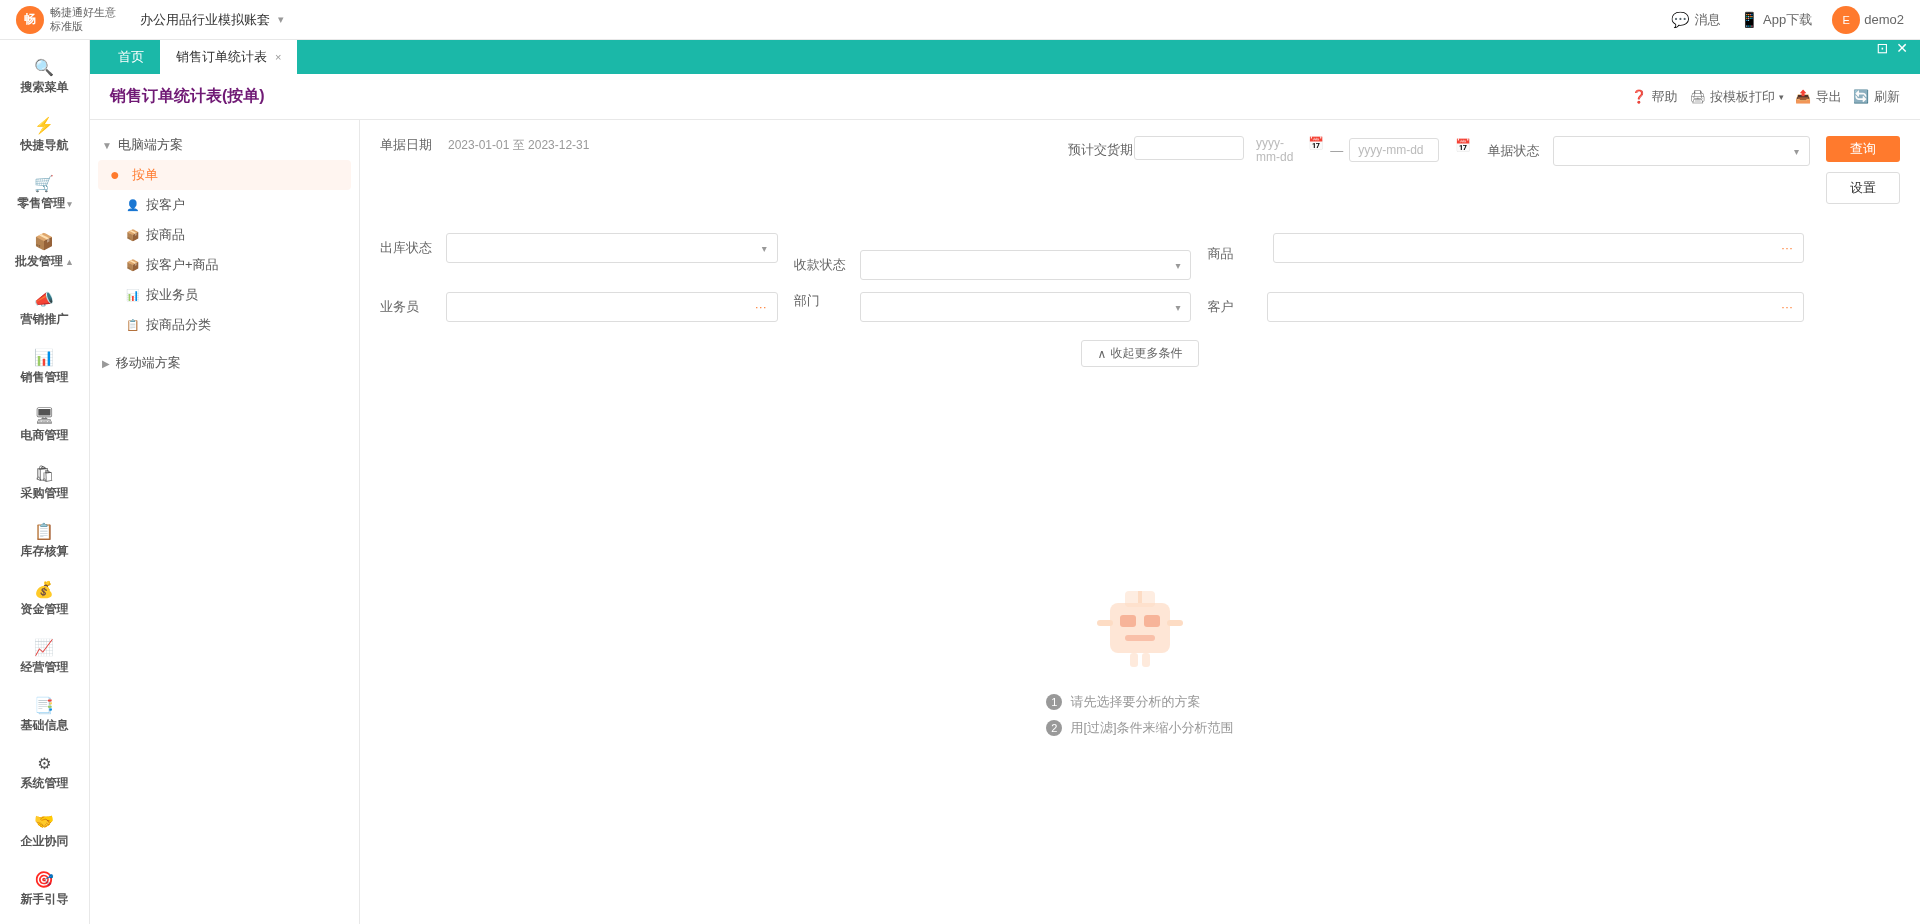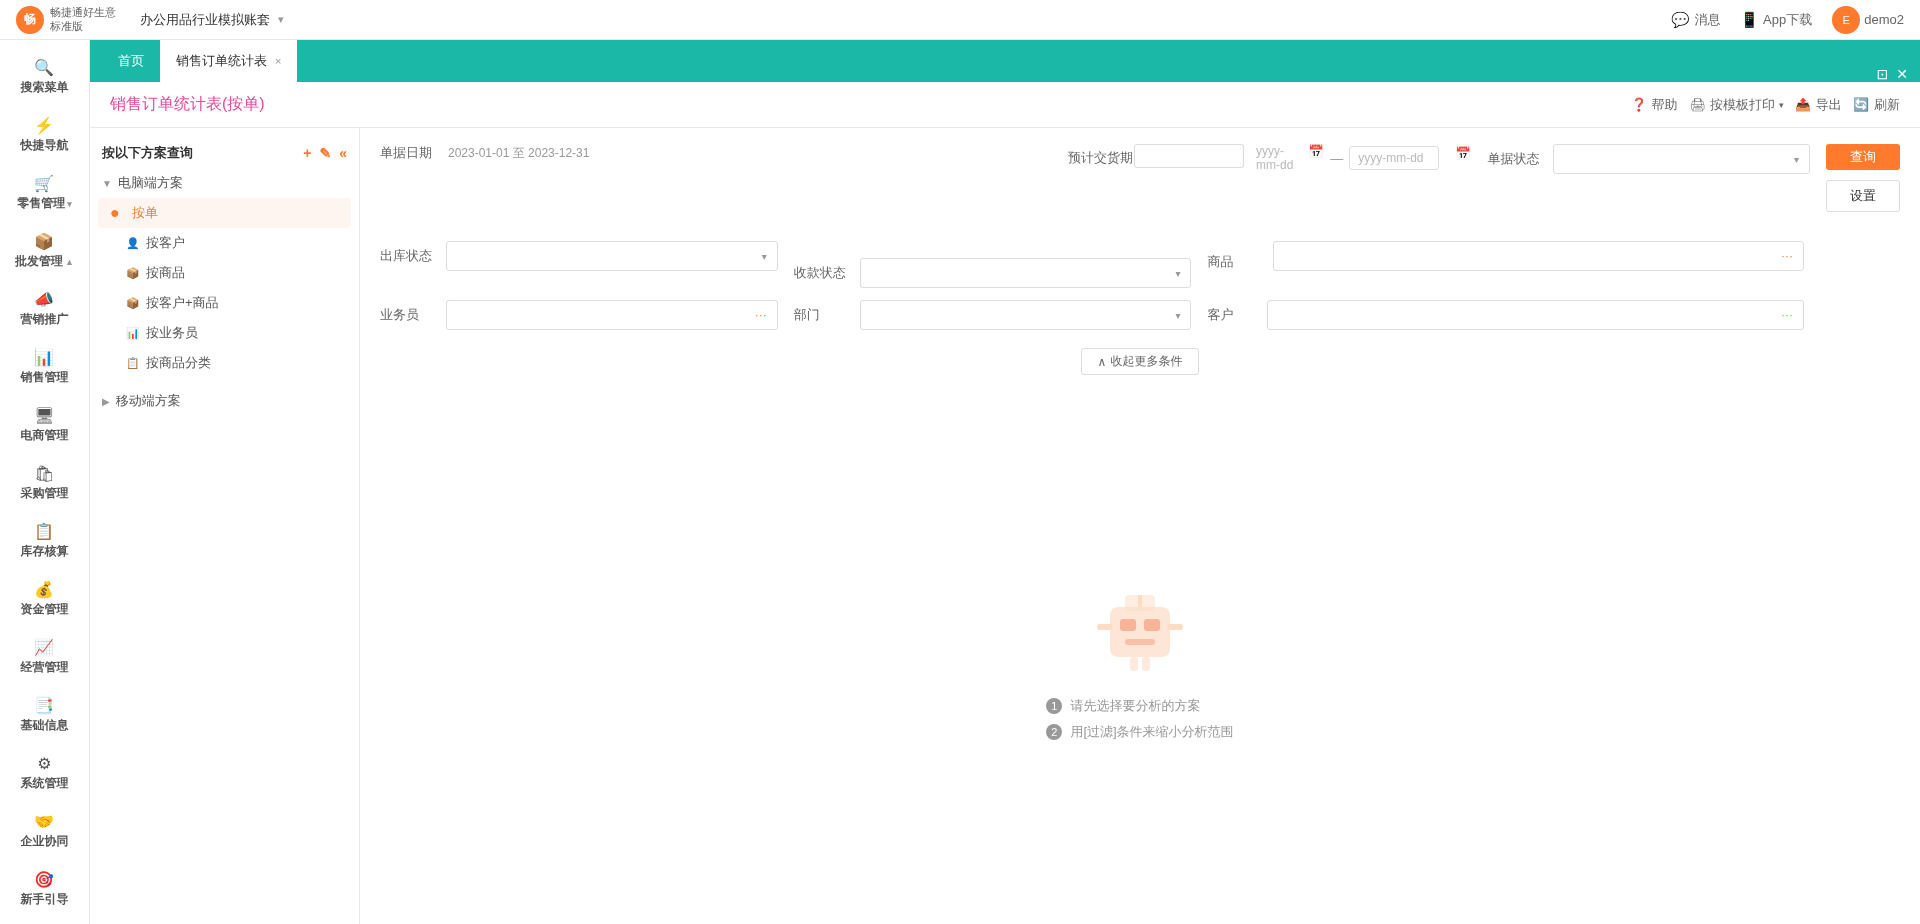--- a/index.html
+++ b/index.html
@@ -21,29 +21,29 @@
     
     .sidebar { width: 90px; background: #fff; border-right: 1px solid #e8e8e8; display: flex; flex-direction: column; align-items: center; padding-top: 8px; flex-shrink: 0; overflow-y: auto; }
     .sidebar-item { width: 100%; display: flex; flex-direction: column; align-items: center; padding: 10px 4px; cursor: pointer; color: #555; font-size: 12px; gap: 2px; }
     .sidebar-item-label { font-size: 12px; text-align: left; font-weight: bold; }
     .sidebar-icon { font-size: 16px; color: inherit; }
 
     
     .content-area { flex: 1; display: flex; flex-direction: column; overflow: hidden; }
 
     
-    .tab-bar { height: 42px; background: #1bb8a8; display: flex; align-items: flex-end; padding: 0 12px; gap: 0; flex-shrink: 0; }
+    .tab-bar { height: 34px; background: #1bb8a8; display: flex; align-items: flex-start; padding: 0 12px; gap: 0; flex-shrink: 0; }
     .tab-home { padding: 0 16px; color: white; font-size: 13px; cursor: pointer; height: 100%; display: flex; align-items: center; }
     .tab-item { background: white; color: #333; padding: 0 16px; height: 100%; display: flex; align-items: center; gap: 8px; cursor: pointer; font-size: 13px; border-radius: 0; }
     .tab-close { color: #999; font-size: 11px; cursor: pointer; }
     .tab-bar-right { margin-left: auto; display: flex; gap: 8px; }
 
     
     .page-header { background: white; padding: 12px 20px; display: flex; align-items: center; justify-content: space-between; border-bottom: 1px solid #e8e8e8; }
-    .page-title { font-size: 16px; font-weight: normal; color: #ec4899; }
+    .page-title { font-size: 16px; font-weight: bold; color: #701a75; }
     .page-header-actions { display: flex; gap: 12px; align-items: center; }
     .header-action-btn { display: flex; align-items: center; gap: 4px; color: #666; font-size: 13px; cursor: pointer; }
     .filter-label { color: #666; font-size: 13px; white-space: nowrap; min-width: 60px; }
     .date-quick-btns { display: flex; gap: 4px; align-items: center; }
     .date-btn { padding: 2px 10px; border: 1px solid #ddd; border-radius: 3px; font-size: 12px; cursor: pointer; color: #555; background: white; }
     .date-btn.active { background: #ff7a2d; color: white; border-color: #ff7a2d; border-radius: 12px; }
     .select-box { border: 1px solid #ddd; border-radius: 3px; padding: 5px 10px; font-size: 13px; color: #999; background: white; display: flex; align-items: center; justify-content: space-between; cursor: pointer; flex: 1; min-height: 30px; }
     .select-arrow { color: #999; font-size: 10px; }
     .date-input-group { display: flex; align-items: flex-start; gap: 12px; }
     .date-input { border: 1px solid #ddd; border-radius: 3px; padding: 4px 8px; font-size: 13px; color: #bbb; background: white; width: 120px; }
@@ -227,28 +227,20 @@
         <div class="header-action-btn">
           <span>🔄</span>
           <span>刷新</span>
         </div>
       </div>
     </div>
 
     <div class="content-wrapper">
 
       <div class="filter-sidebar">
-        <div class="filter-sidebar-title">
-          <span>按以下方案查询</span>
-          <div class="filter-sidebar-actions">
-            <span class="sidebar-action-icon">+</span>
-            <span class="sidebar-action-icon">✎</span>
-            <span class="sidebar-action-icon">«</span>
-          </div>
-        </div>
 
         <div class="group-header">
           <span class="group-arrow">▼</span>
           <span>电脑端方案</span>
         </div>
         <div class="scheme-list">
           <div class="scheme-item active">
             <span class="scheme-icon" style="color:#ff7a2d;font-size:16px;">●</span>
             <span>按单</span>
           </div>
@@ -345,21 +337,21 @@
           </div>
 
           <div style="display:flex;align-items:center;gap:16px;margin-bottom:8px;">
             <div style="display:flex;align-items:center;gap:6px;flex:1;">
               <span class="filter-label">业务员</span>
               <div class="select-box" style="flex:1;">
                 <span></span>
                 <span style="color:#ff7a2d;font-size:12px;cursor:pointer;">···</span>
               </div>
             </div>
-            <div style="display:flex;align-items:center;gap:6px;flex:1;">
+            <div style="display:flex;align-items:flex-start;gap:6px;flex:1;">
               <span class="filter-label">部门</span>
               <div class="select-box" style="flex:1;">
                 <span></span>
                 <span class="select-arrow">▾</span>
               </div>
             </div>
             <div style="display:flex;align-items:center;gap:0;flex:1.5;">
               <span class="filter-label">客户</span>
               <div class="select-box" style="flex:1;">
                 <span></span>

